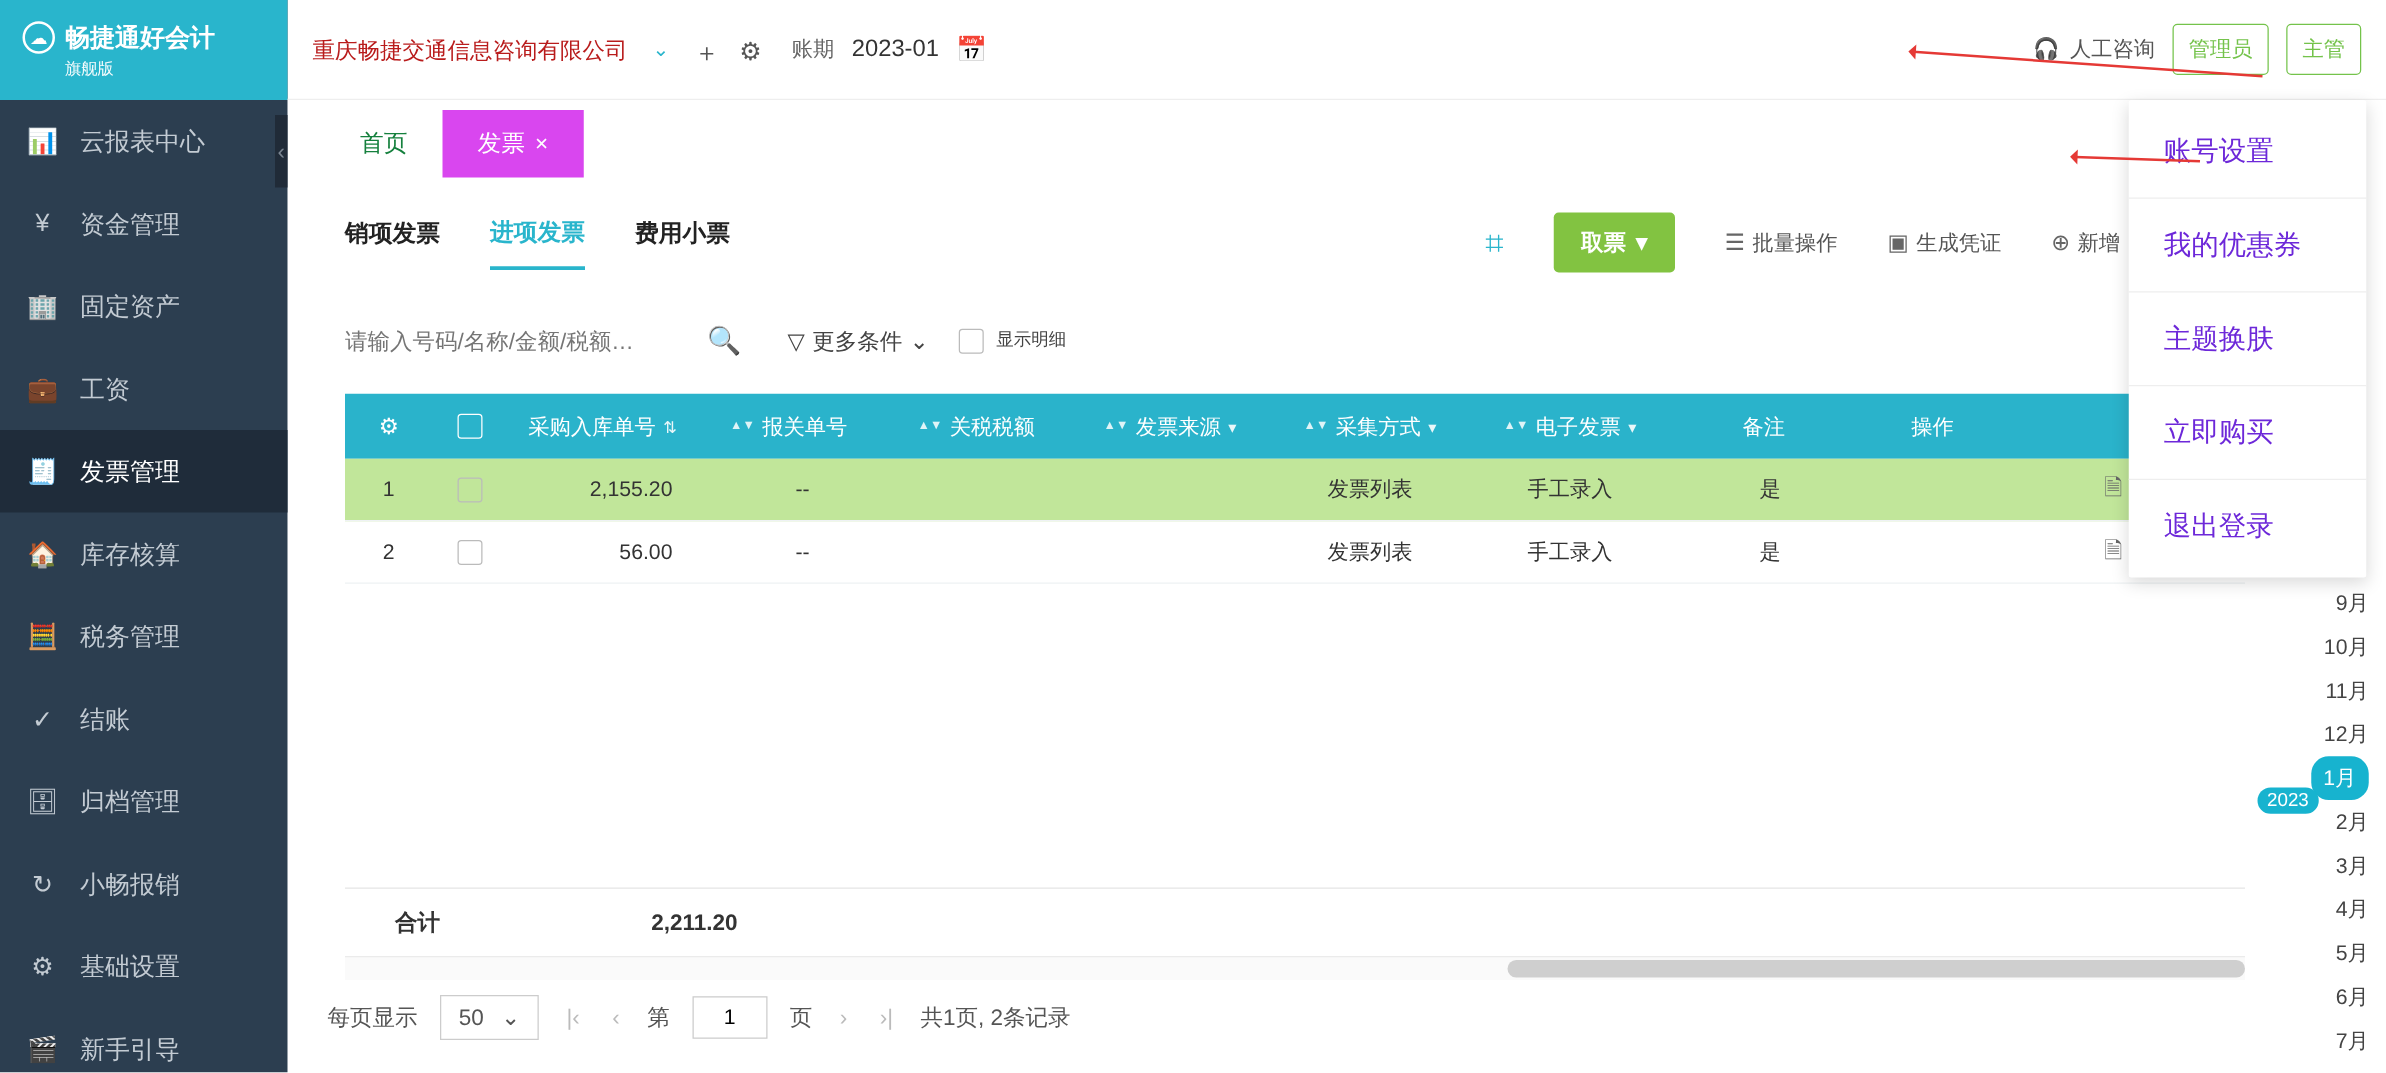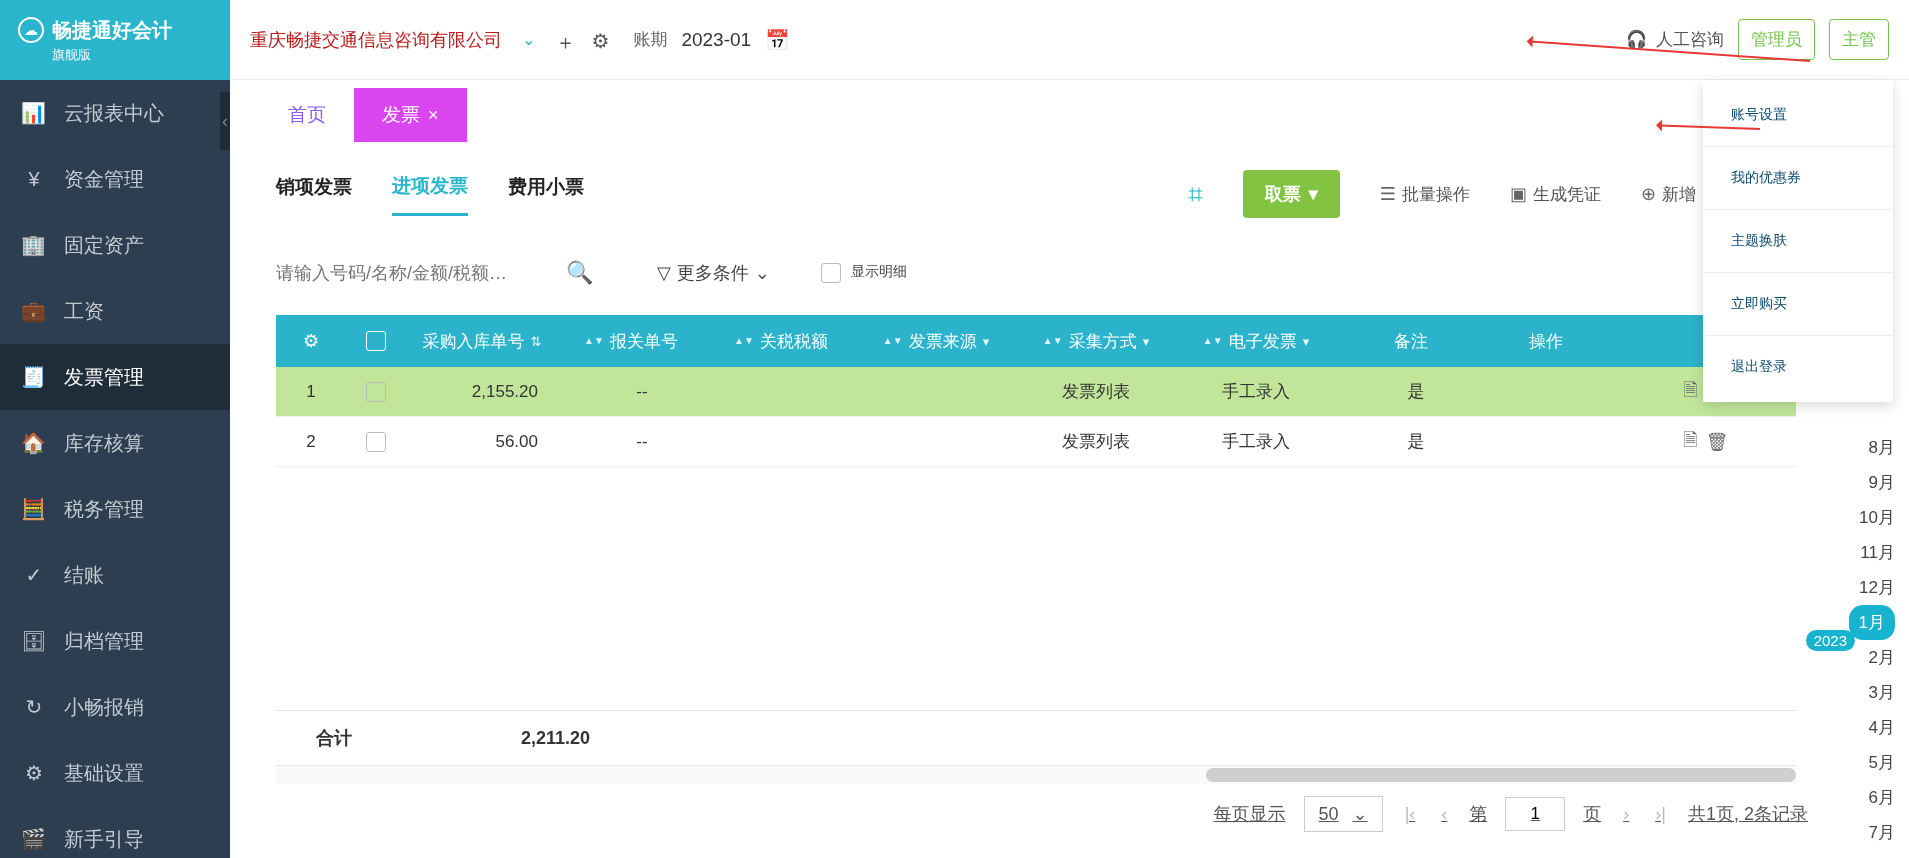--- a/index.html
+++ b/index.html
@@ -26,36 +26,36 @@
 .period-val { font-size: 19px; color: #333; }
 .cal-icon { color: #29b5cc; font-size: 20px; cursor: pointer; }
 .header-spacer { flex: 1; }
 .consult { display: flex; align-items: center; gap: 8px; font-size: 17px; color: #555; cursor: pointer; }
 .pill { border: 1px solid #74c34b; color: #74c34b; border-radius: 4px; padding: 8px 12px; font-size: 17px; cursor: pointer; }
 .arrow-line { position: absolute; height: 2px; background: #e53935; transform-origin: right center; z-index: 50; }
 .arrow-line::before { content: ""; position: absolute; left: -10px; top: -5px; border: 6px solid transparent; border-right-color: #e53935; }
 
 
 .tabs { position: absolute; left: 230px; top: 80px; right: 0; height: 70px; display: flex; align-items: center; padding: 0 30px; gap: 0; }
-.tab { padding: 14px 28px; font-size: 19px; color: #8b5cf6; cursor: pointer; }
+.tab { padding: 14px 28px; font-size: 19px; color: #15803d; cursor: pointer; }
 .tab.active { background: #d946ef; color: #fff; display: flex; align-items: center; gap: 8px; }
 .tab-close { font-size: 18px; }
 
 
 .subtabs { position: absolute; left: 276px; top: 170px; right: 24px; display: flex; align-items: center; gap: 40px; }
 .subtab { font-size: 19px; font-weight: 600; color: #222; padding-bottom: 14px; cursor: pointer; }
 .subtab.active { color: #29b5cc; border-bottom: 3px solid #29b5cc; }
 .sub-spacer { flex: 1; }
 .qr { color: #29b5cc; font-size: 26px; cursor: pointer; }
 .getbtn { background: #82c341; color: #fff; padding: 12px 22px; border-radius: 4px; font-size: 18px; display: flex; align-items: center; gap: 8px; cursor: pointer; font-weight: bold; }
 .tool { display: flex; align-items: center; gap: 6px; font-size: 17px; color: #555; cursor: pointer; }
 .tool .ic { font-size: 18px; color: #666; }
 
 
-.filters { position: absolute; left: 276px; top: 245px; right: 24px; height: 56px; display: flex; align-items: center; gap: 51px; }
+.filters { position: absolute; left: 276px; top: 245px; right: 24px; height: 56px; display: flex; align-items: center; gap: 24px; }
 .searchbox { display: flex; align-items: center; gap: 10px; width: 330px; }
 .searchbox input { border: none; outline: none; font-size: 18px; color: #888; width: 280px; }
 .search-ic { color: #29b5cc; font-size: 22px; cursor: pointer; }
 .morecond { display: flex; align-items: center; gap: 6px; font-size: 18px; color: #444; cursor: pointer; }
 .showdet { display: flex; align-items: flex-start; gap: 10px; font-size: 14px; color: #444; cursor: pointer; }
 .cb { width: 20px; height: 20px; border: 1px solid #bbb; border-radius: 3px; display: inline-block; }
 
 
 .tablewrap { position: absolute; left: 276px; top: 315px; width: 1520px; }
 .thead { background: #2ab3cb; color: #fff; display: flex; height: 52px; align-items: center; font-size: 17px; }
@@ -69,28 +69,28 @@
 .gear-th { color: #fff; font-size: 18px; }
 .row-ic { font-size: 18px; color: #666; cursor: pointer; margin: 0 4px; }
 
 .sumrow { position: absolute; left: 276px; top: 710px; width: 1520px; height: 56px; display: flex; align-items: center; border-top: 1px solid #e5e5e5; border-bottom: 1px solid #e5e5e5; font-size: 18px; }
 .sumrow .lbl { width: 180px; padding-left: 40px; color: #333; font-weight: 600; }
 .sumrow .val { width: 160px; text-align: right; padding-right: 26px; font-weight: 600; }
 
 .hscroll { position: absolute; left: 276px; top: 766px; width: 1520px; height: 18px; background: #fafafa; }
 .hscroll .thumb { position: absolute; right: 0; top: 2px; height: 14px; width: 590px; background: #cfcfcf; border-radius: 7px; cursor: pointer; }
 
-.pager { position: absolute; left: 288px; top: 796px; width: 1520px; display: flex; align-items: center; justify-content: flex-end; gap: 18px; font-size: 18px; color: #555; text-decoration: underline; }
+.pager { position: absolute; left: 262px; top: 796px; width: 1520px; display: flex; align-items: center; justify-content: flex-start; gap: 18px; font-size: 18px; color: #555; }
 .selbox { border: 1px solid #ccc; padding: 6px 14px; display: flex; align-items: center; gap: 14px; cursor: pointer; }
 .pgbtn { color: #bbb; font-size: 18px; cursor: pointer; padding: 0 4px; }
 .pginput { width: 60px; border: 1px solid #ccc; text-align: center; padding: 6px 4px; font-size: 17px; }
 
 
 .menu { position: absolute; right: 16px; top: 80px; width: 190px; background: #fff; box-shadow: 0 4px 14px rgba(0,0,0,.15); border-radius: 2px; padding: 4px 0; z-index: 40; }
-.menu .mi { padding: 22px 28px; font-size: 14px; color: #0c4a6e; cursor: pointer; }
+.menu .mi { padding: 22px 28px; font-size: 22px; color: #6d28d9; cursor: pointer; }
 .menu .sep { height: 1px; background: #eee; margin: 0; }
 
 
 .mrail { position: absolute; right: 14px; top: 430px; width: 48px; text-align: right; font-size: 17px; color: #444; }
 .mrail .m { padding: 6px 0; cursor: pointer; }
 .mrail .m.active { background: #17b3cf; color: #fff; border-radius: 14px; padding: 6px 10px; display: inline-block; }
 .mrail .yr { position: absolute; right: 40px; top: 200px; background: #17b3cf; color: #fff; font-size: 15px; border-radius: 12px; padding: 2px 8px; }
 </style>
 </head>
 <body>

